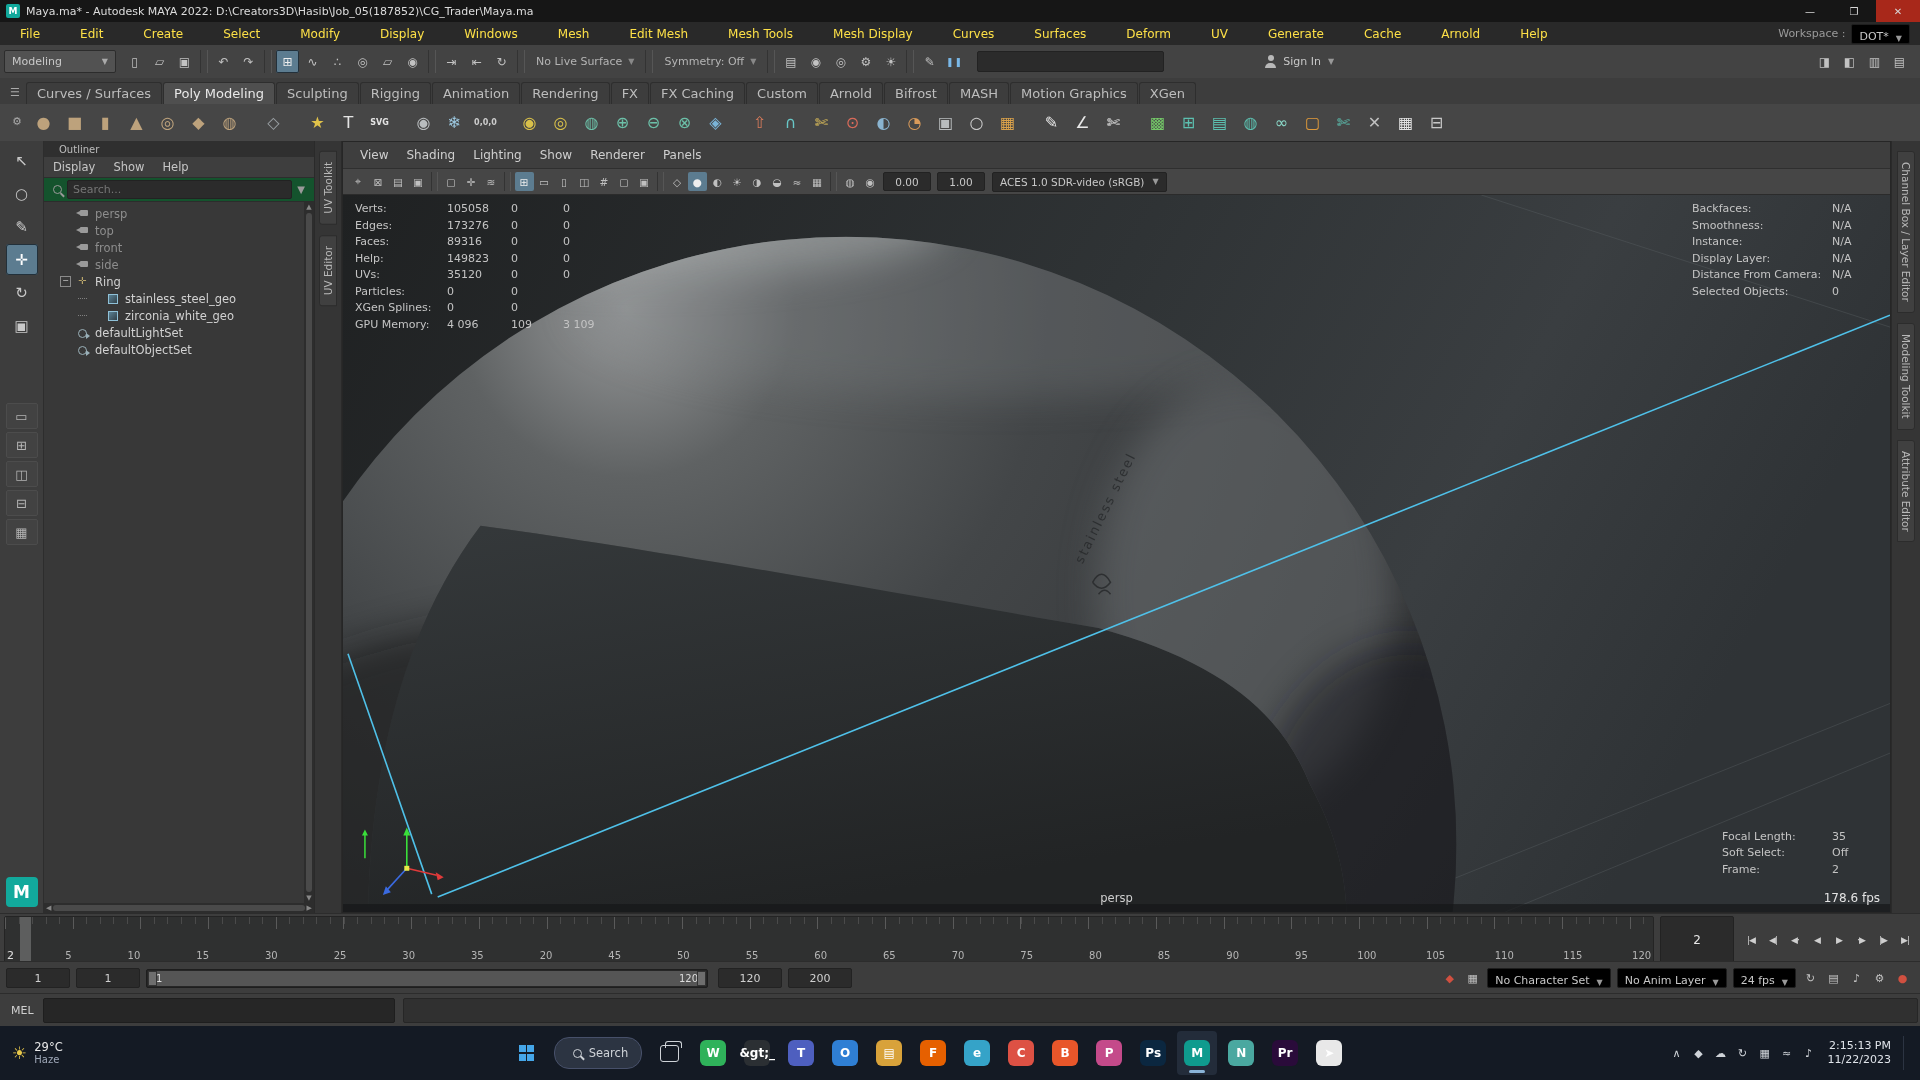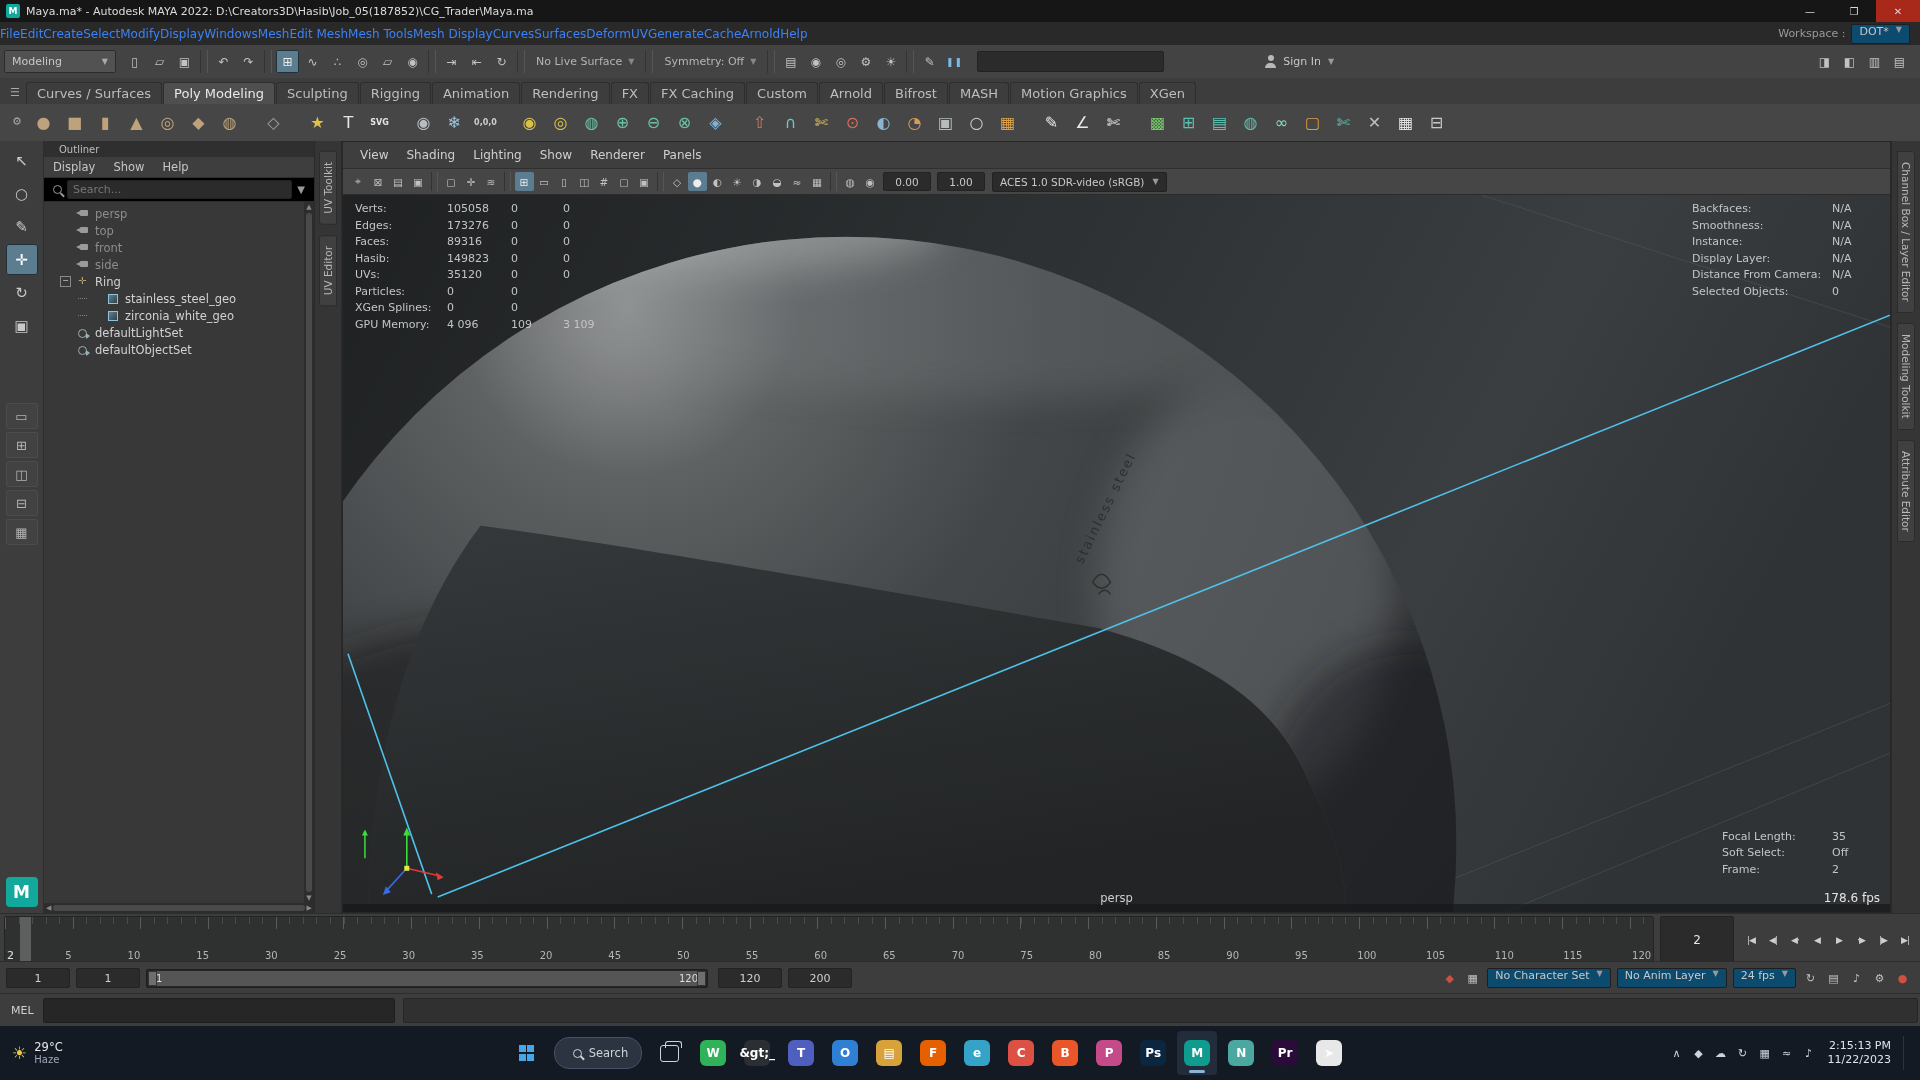--- a/index.html
+++ b/index.html
@@ -12,24 +12,24 @@
   .titlebar{top:0;height:22px;background:#161616;display:flex;align-items:center;color:#dcdcdc;font-size:11px}
   .tb-ico{width:14px;height:14px;background:#12a99c;border-radius:2px;color:#fff;font-size:9px;font-weight:bold;
           display:flex;align-items:center;justify-content:center;margin:0 6px}
   .tb-title{flex:0 0 auto;white-space:nowrap}
   .tb-spacer{flex:1}
   .winbtn{width:44px;height:22px;display:flex;align-items:center;justify-content:center;color:#d8d8d8;font-size:10px}
   .winbtn.close{background:#a8281a}
 
   
   .menubar{top:22px;height:23px;background:#292929;display:flex;align-items:center;border-bottom:1px solid #1d1d1d}
-  .menu-item{padding:0 0;font-size:12px;color:#3b82f6;height:100%;display:flex;align-items:center}
+  .menu-item{padding:0 20px;font-size:12px;color:#fde047;height:100%;display:flex;align-items:center}
   .mb-right{margin-left:auto;display:flex;align-items:center;padding-right:10px}
   .mb-ws-label{color:#9a9a9a;margin-right:6px;font-size:11px}
-  .dd{height:18px;background:#0c4a6e;border:1px solid #1e1e1e;border-radius:2px;display:flex;align-items:flex-start;
+  .dd{height:18px;background:#000000;border:1px solid #1e1e1e;border-radius:2px;display:flex;align-items:flex-end;
       padding:0 7px;font-size:11px;color:#c8c8c8;white-space:nowrap}
   .dd .caret{margin-left:7px;font-size:8px;color:#999}
 
   
   .statusline{top:45px;height:33px;background:#434343;display:flex;align-items:center;border-bottom:1px solid #333;padding-left:4px}
   .menuset{width:96px;height:21px;background:#525252;border:1px solid #2c2c2c;border-radius:2px;display:flex;
            align-items:center;justify-content:space-between;padding:0 7px;font-size:11px;margin-right:6px}
   .menuset .caret{font-size:8px;color:#aaa}
   .slgroup{display:flex;align-items:center}
   .icon-btn{width:23px;height:23px;display:flex;align-items:center;justify-content:center;font-size:12px;
@@ -67,21 +67,21 @@
   .tb-gap{height:60px}
   .layout-btn{width:30px;height:24px;display:flex;align-items:center;justify-content:center;font-size:13px;color:#b4b4b4;border:1px solid #4c4c4c;border-radius:2px;margin-bottom:3px;background:#424242}
   .maya-logo{margin-top:auto;margin-bottom:6px;width:32px;height:30px;background:#12a99c;border-radius:4px;color:#fff;
              font-weight:bold;font-size:17px;display:flex;align-items:center;justify-content:center}
 
   
   .outliner{width:270px;background:#383838;border-right:1px solid #2a2a2a;display:flex;flex-direction:column}
   .ol-title{height:16px;background:#2f2f2f;font-size:10px;color:#bdbdbd;display:flex;align-items:center;padding-left:15px}
   .ol-menus{height:20px;display:flex;align-items:center;background:#3e3e3e;border-bottom:1px solid #2d2d2d}
   .ol-menu{padding:0 9px;font-size:11.5px;color:#c6c6c6}
-  .ol-search{height:23px;display:flex;align-items:center;background:#000000;border-bottom:1px solid #2c2c2c;padding:0 4px}
+  .ol-search{height:23px;display:flex;align-items:center;background:#14532d;border-bottom:1px solid #2c2c2c;padding:0 4px}
   .mag{width:7px;height:7px;border:1.5px solid #9a9a9a;border-radius:50%;position:relative;margin:0 5px;flex:0 0 auto}
   .mag::after{content:'';position:absol;position:absolute;width:5px;height:1.5px;background:#9a9a9a;transform:rotate(45deg);right:-4px;bottom:-2px}
   .ol-search input{flex:1;height:17px;background:#2b2b2b;border:1px solid #222;border-radius:2px;color:#bbb;font-size:11px;padding:0 5px;outline:none;font-family:inherit}
   .funnel{margin:0 5px;color:#9a9a9a;font-size:10px}
   .ol-body{flex:1;display:flex}
   .tree{flex:1;padding-top:3px}
   .tree-row{display:flex;align-items:center;height:17px;padding-left:16px;font-size:11.5px;color:#d2d2d2;white-space:nowrap}
   .tree-row.dim{color:#8d8d8d}
   .tree-row.ind2{padding-left:34px}
   .tree-row.child::before{content:'';width:9px;height:1px;border-top:1px dotted #808080;margin-right:3px}
@@ -788,21 +788,21 @@
             </div>
 
             <div class="hud-row">
               <span class="hl">Faces:</span>
               <span class="hv">89316</span>
               <span class="hv">0</span>
               <span class="hv">0</span>
             </div>
 
             <div class="hud-row">
-              <span class="hl">Hasib:</span>
+              <span class="hl">Help:</span>
               <span class="hv">149823</span>
               <span class="hv">0</span>
               <span class="hv">0</span>
             </div>
 
             <div class="hud-row">
               <span class="hl">UVs:</span>
               <span class="hv">35120</span>
               <span class="hv">0</span>
               <span class="hv">0</span>

